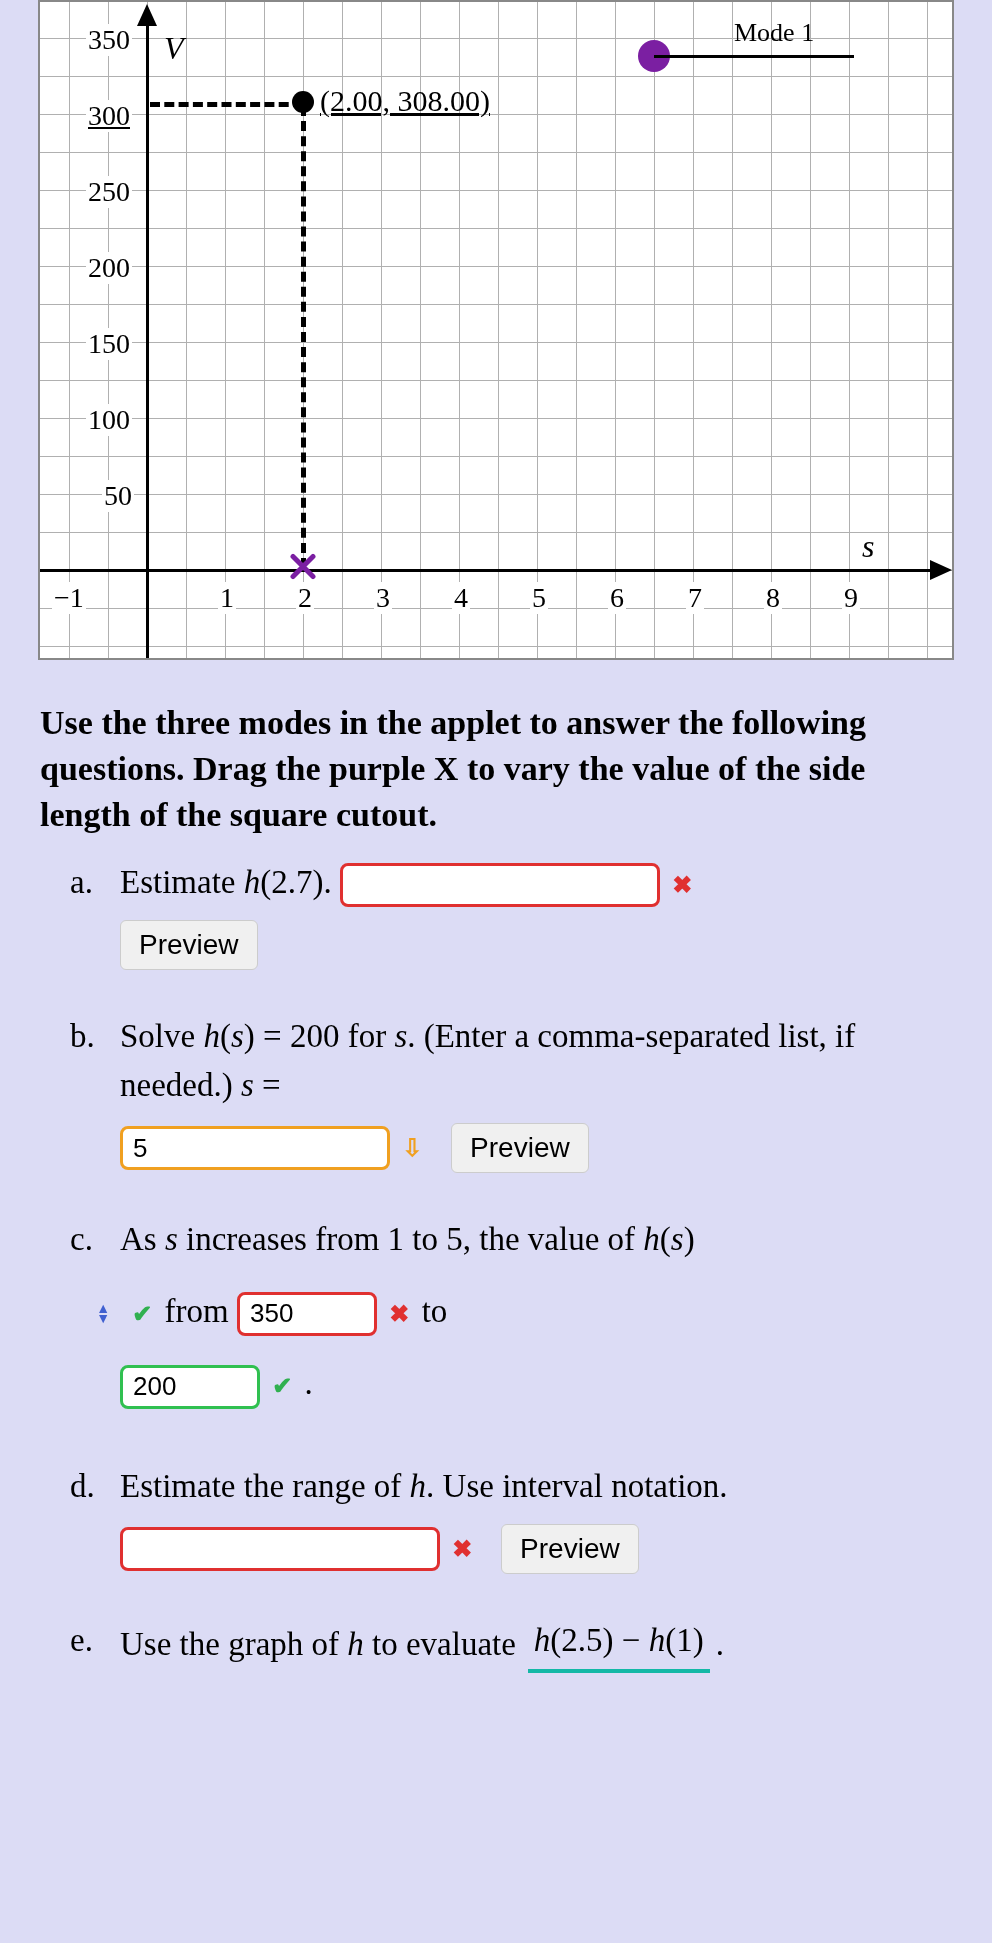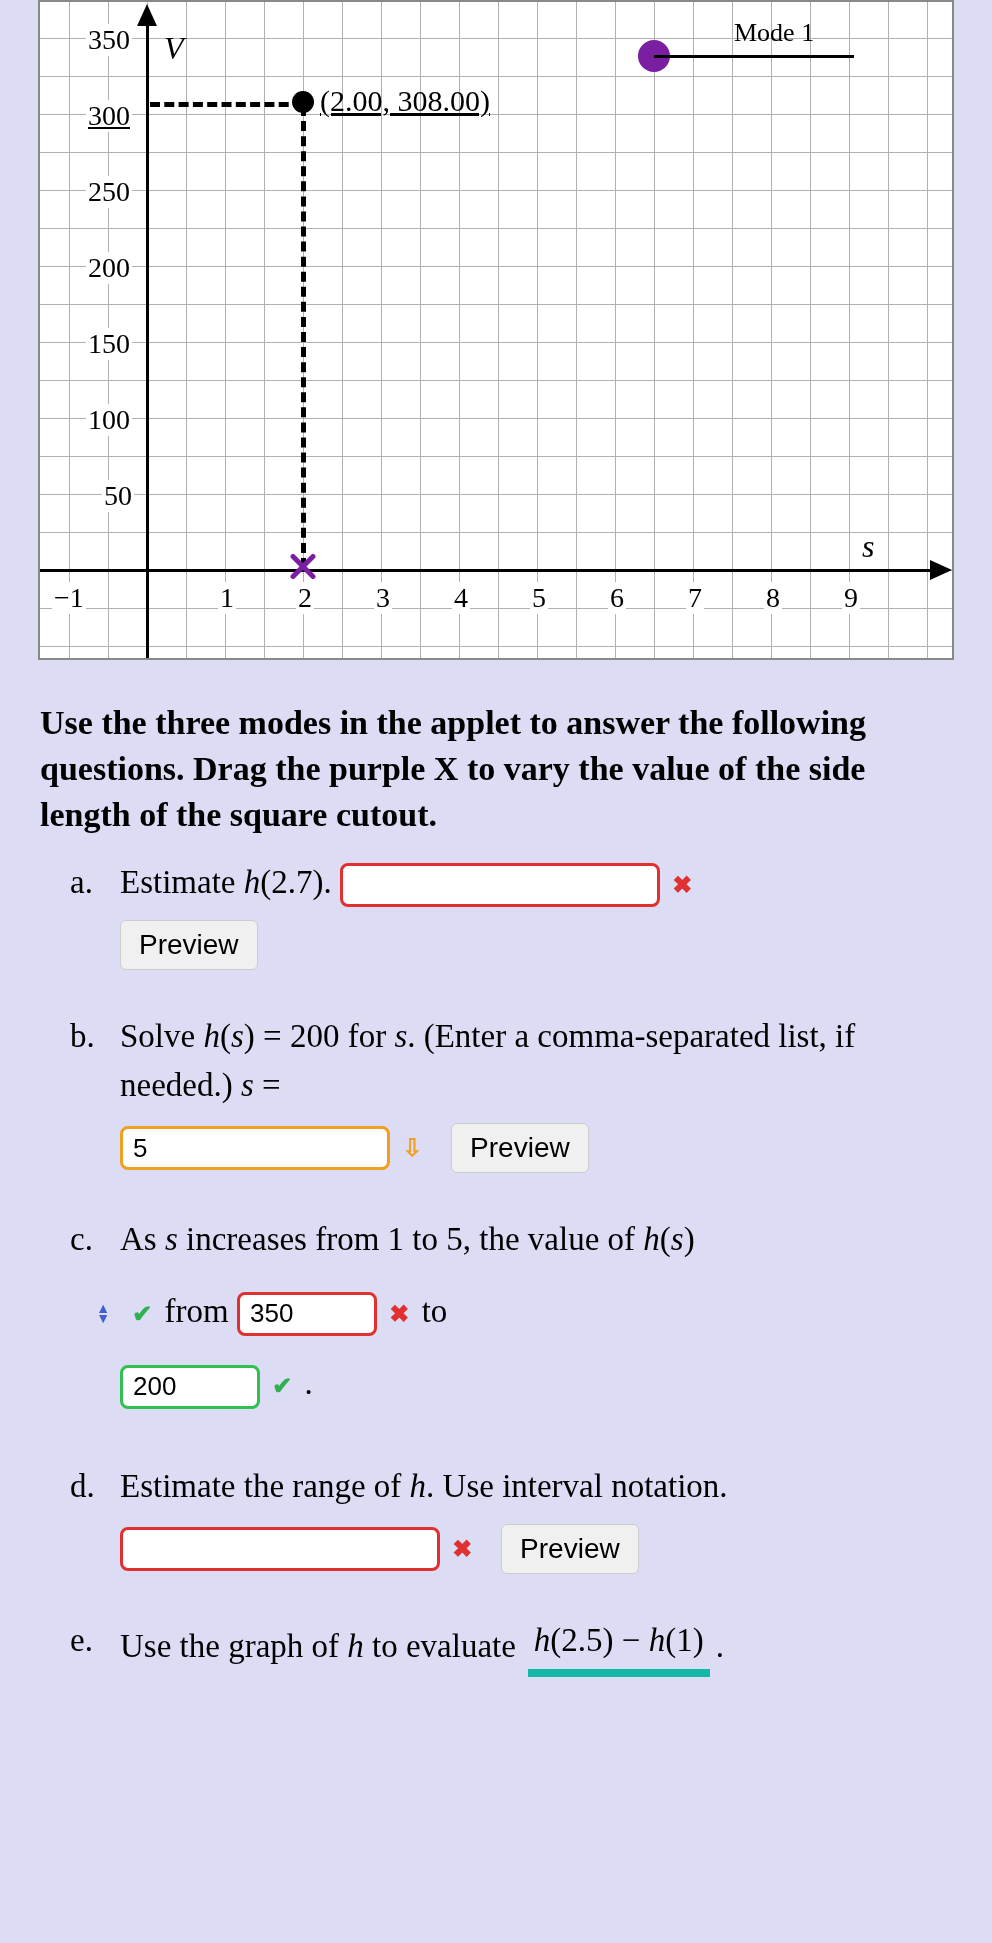--- a/index.html
+++ b/index.html
@@ -196,21 +196,21 @@
     margin-top: 10px;
   }
   .frac {
     display: inline-block;
     text-align: center;
     vertical-align: middle;
     margin-left: 12px;
   }
   .frac-num {
     display: block;
-    border-bottom: 8px solid #14b8a6;
+    border-bottom: 4px solid #14b8a6;
     padding: 0 6px 4px 6px;
   }
   .frac-den {
     display: block;
     padding: 4px 6px 0 6px;
   }
 </style>
 </head>
 <body>
 

